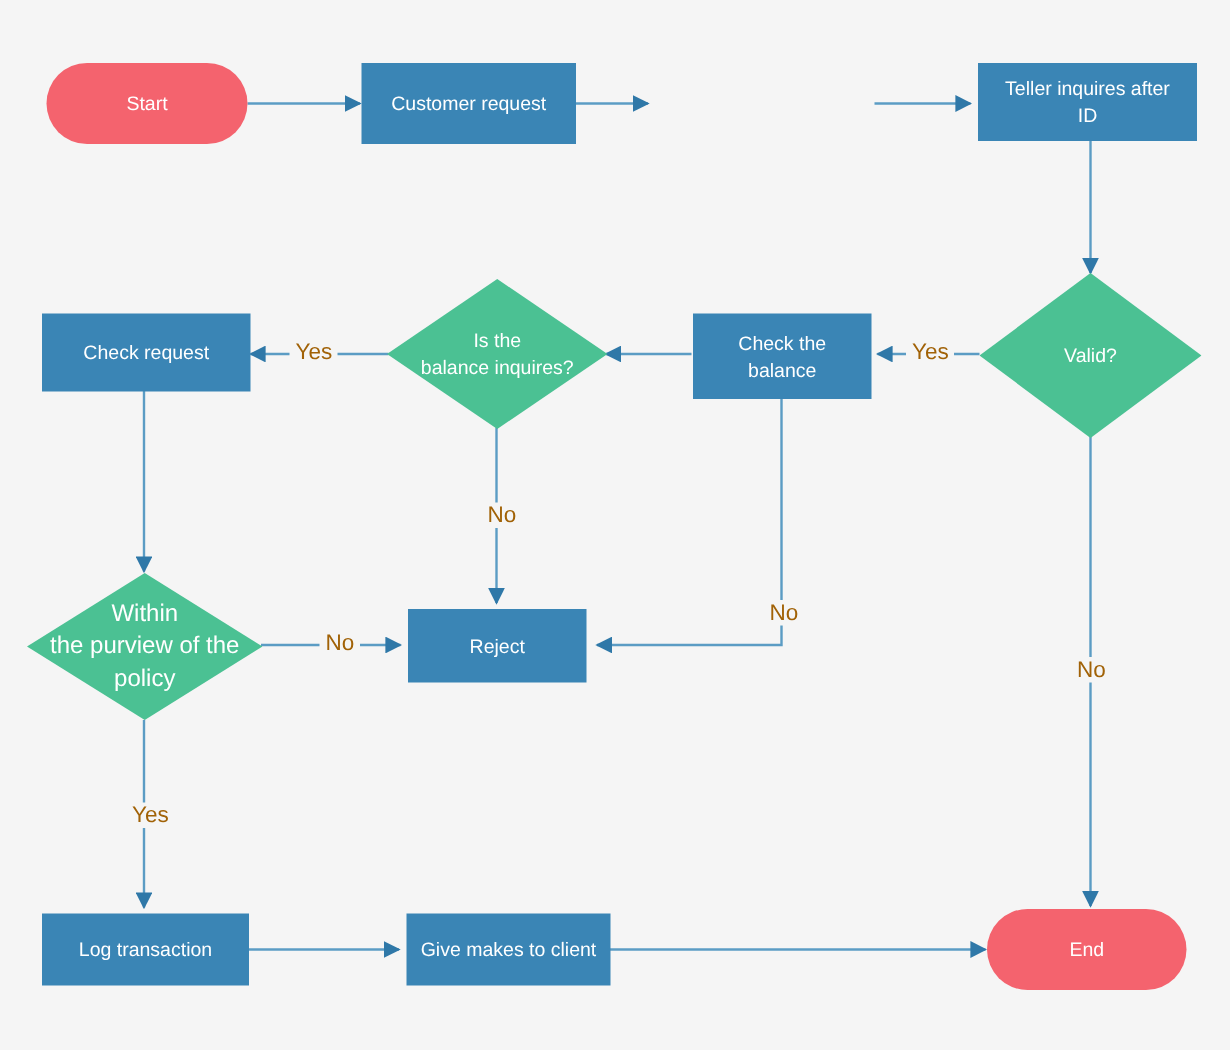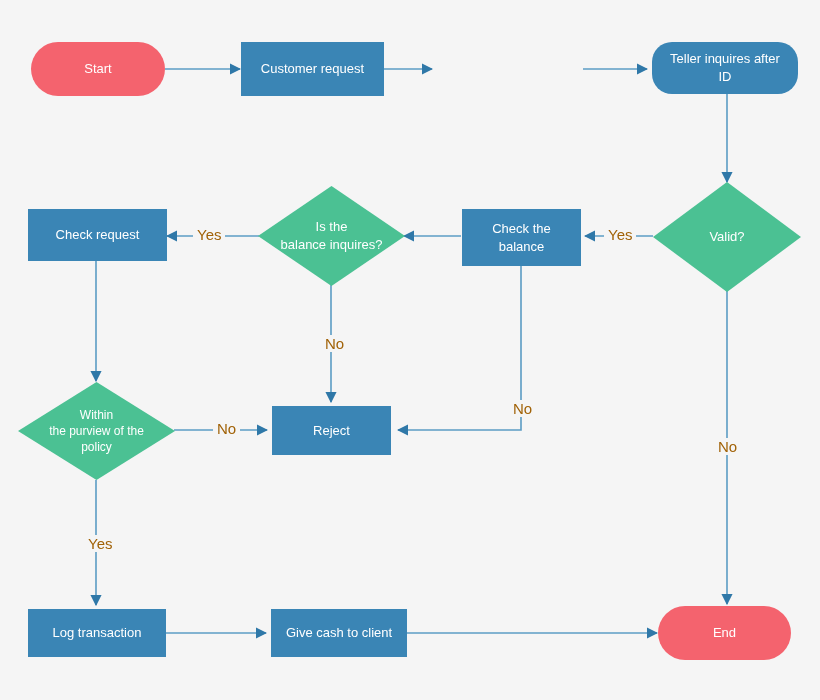--- a/index.html
+++ b/index.html
@@ -119,21 +119,21 @@
 
   <div class="node node-terminator" style="left:31px; top:42px; width:134px; height:54px;">
     <span class="node-label">Start</span>
   </div>
 
   <div class="node node-process" style="left:241px; top:42px; width:143px; height:54px;">
     <span class="node-label">Customer request</span>
   </div>
 
 
-  <div class="node node-process" style="left:652px; top:42px; width:146px; height:52px;border-radius:20px;">
+  <div class="node node-process" style="left:652px; top:42px; width:146px; height:52px;">
     <span class="node-label">Teller inquires after
 ID</span>
   </div>
 
   <div class="node node-decision" style="left:653px; top:182px; width:148px; height:110px;">
     <svg class="diamond-shape" viewBox="0 0 100 100" preserveAspectRatio="none">
       <polygon points="50,0 100,50 50,100 0,50" fill="#4bc193"></polygon>
     </svg>
     <span class="node-label">Valid?</span>
   </div>
@@ -152,35 +152,35 @@
   </div>
 
   <div class="node node-process" style="left:28px; top:209px; width:139px; height:52px;">
     <span class="node-label">Check request</span>
   </div>
 
   <div class="node node-decision" style="left:18px; top:382px; width:157px; height:98px;">
     <svg class="diamond-shape" viewBox="0 0 100 100" preserveAspectRatio="none">
       <polygon points="50,0 100,50 50,100 0,50" fill="#4bc193"></polygon>
     </svg>
-    <span class="node-label" style="font-size:12px;">Within
+    <span class="node-label" style="font-size:16px;">Within
 the purview of the
 policy</span>
   </div>
 
   <div class="node node-process" style="left:272px; top:406px; width:119px; height:49px;">
     <span class="node-label">Reject</span>
   </div>
 
   <div class="node node-process" style="left:28px; top:609px; width:138px; height:48px;">
     <span class="node-label">Log transaction</span>
   </div>
 
   <div class="node node-process" style="left:271px; top:609px; width:136px; height:48px;">
-    <span class="node-label">Give cash to client</span>
+    <span class="node-label">Give makes to client</span>
   </div>
 
   <div class="node node-terminator" style="left:658px; top:606px; width:133px; height:54px;">
     <span class="node-label">End</span>
   </div>
 
   <div class="edge-label" style="left:604px; top:226px;">Yes</div>
 
   <div class="edge-label" style="left:714px; top:438px;">No</div>
 

